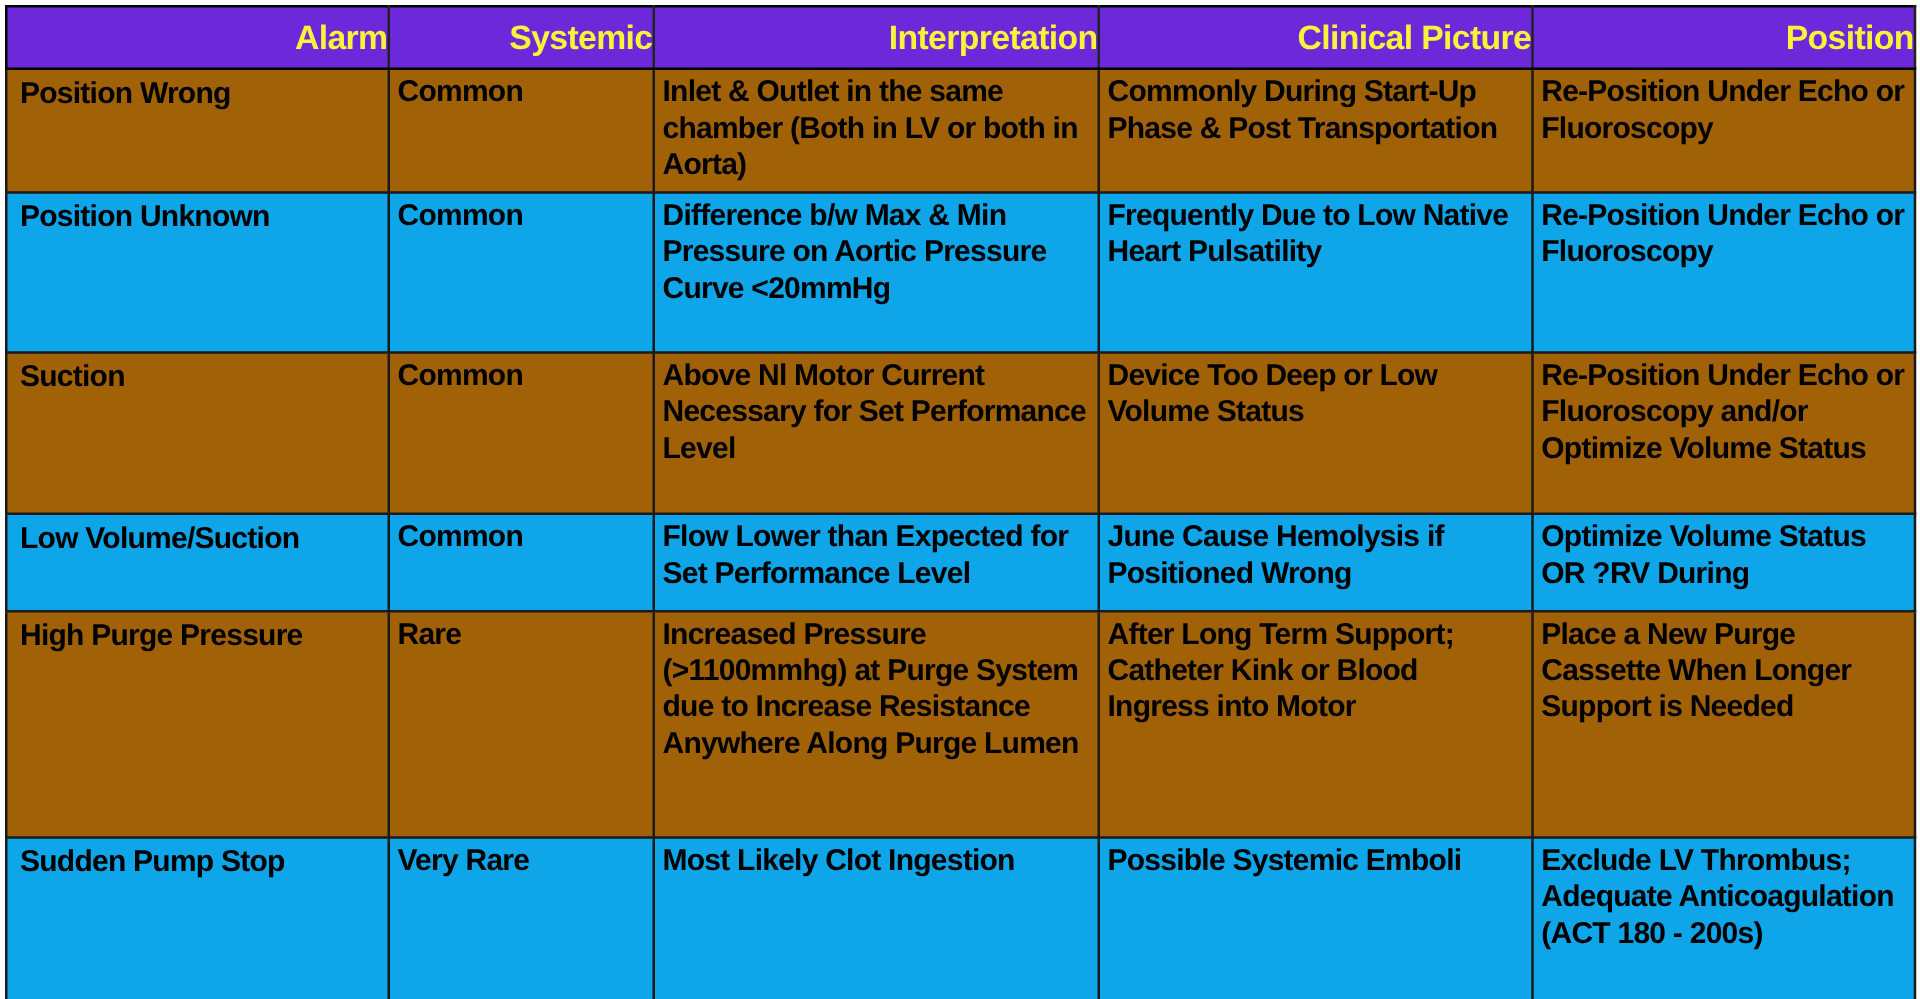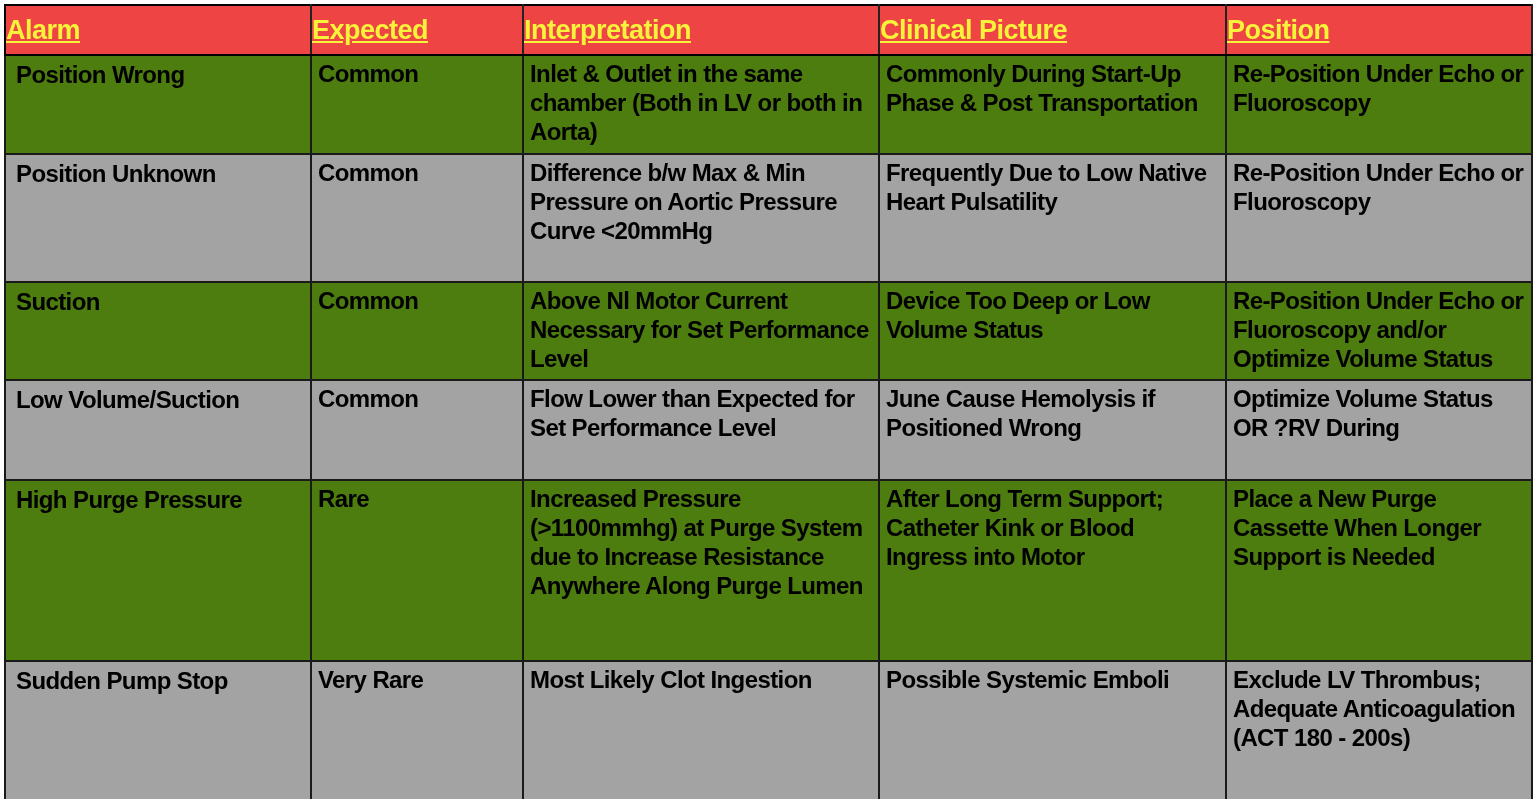--- a/index.html
+++ b/index.html
@@ -25,71 +25,70 @@
       font-family: "Liberation Sans", "DejaVu Sans", sans-serif;
       font-weight: bold;
       color: #000000;
     }
     col.c1 { width: 306px; }
     col.c2 { width: 212px; }
     col.c3 { width: 356px; }
     col.c4 { width: 347px; }
     col.c5 { width: 306px; }
     th {
-      background: #ef4444;
+      background: #6d28d9;
       color: #f7f33a;
       font-size: 27px;
       font-weight: bold;
       height: 48px;
       padding: 0;
       border: 2px solid #000000;
       border-right-color: #222222;
-      text-align: left;
+      text-align: right;
       vertical-align: middle;
       letter-spacing: -0.5px;
-      text-decoration: underline;
     }
     td {
       border: 2px solid #1a1a1a;
       vertical-align: top;
       font-size: 24px;
       line-height: 29px;
       padding: 3px 6px 2px 6px;
       letter-spacing: -0.6px;
     }
     td.first {
       text-align: left;
       padding-left: 10px;
       line-height: 31px;
     }
-    tr.dark td { background: #4d7c0f; margin-top: 48px; }
-    tr.light td { background: #a3a3a3; }
+    tr.dark td { background: #a16207; margin-top: 48px; }
+    tr.light td { background: #0ea5e9; }
     tr.r1 { height: 99px; }
     tr.r2 { height: 128px; }
-    tr.r3 { height: 98px; }
-    tr.r4 { height: 100px; padding-left: 39px; }
+    tr.r3 { height: 129px; }
+    tr.r4 { height: 78px; padding-left: 39px; }
     tr.r5 { height: 181px; }
     tr.r6 { height: 149px; }
   </style>
 </head>
 <body>
 
 <div class="wrap">
   <table>
     <colgroup>
       <col class="c1">
         <col class="c2">
         <col class="c3">
         <col class="c4">
         <col class="c5">
     </colgroup>
     <thead>
       <tr>
         <th>Alarm</th>
-        <th>Expected</th>
+        <th>Systemic</th>
         <th>Interpretation</th>
         <th>Clinical Picture</th>
         <th>Position</th>
       </tr>
     </thead>
     <tbody>
       <tr class="dark r1">
         <td class="first">Position Wrong</td>
         <td>Common</td>
         <td>Inlet &amp; Outlet in the same chamber (Both in LV or both in Aorta)</td>

